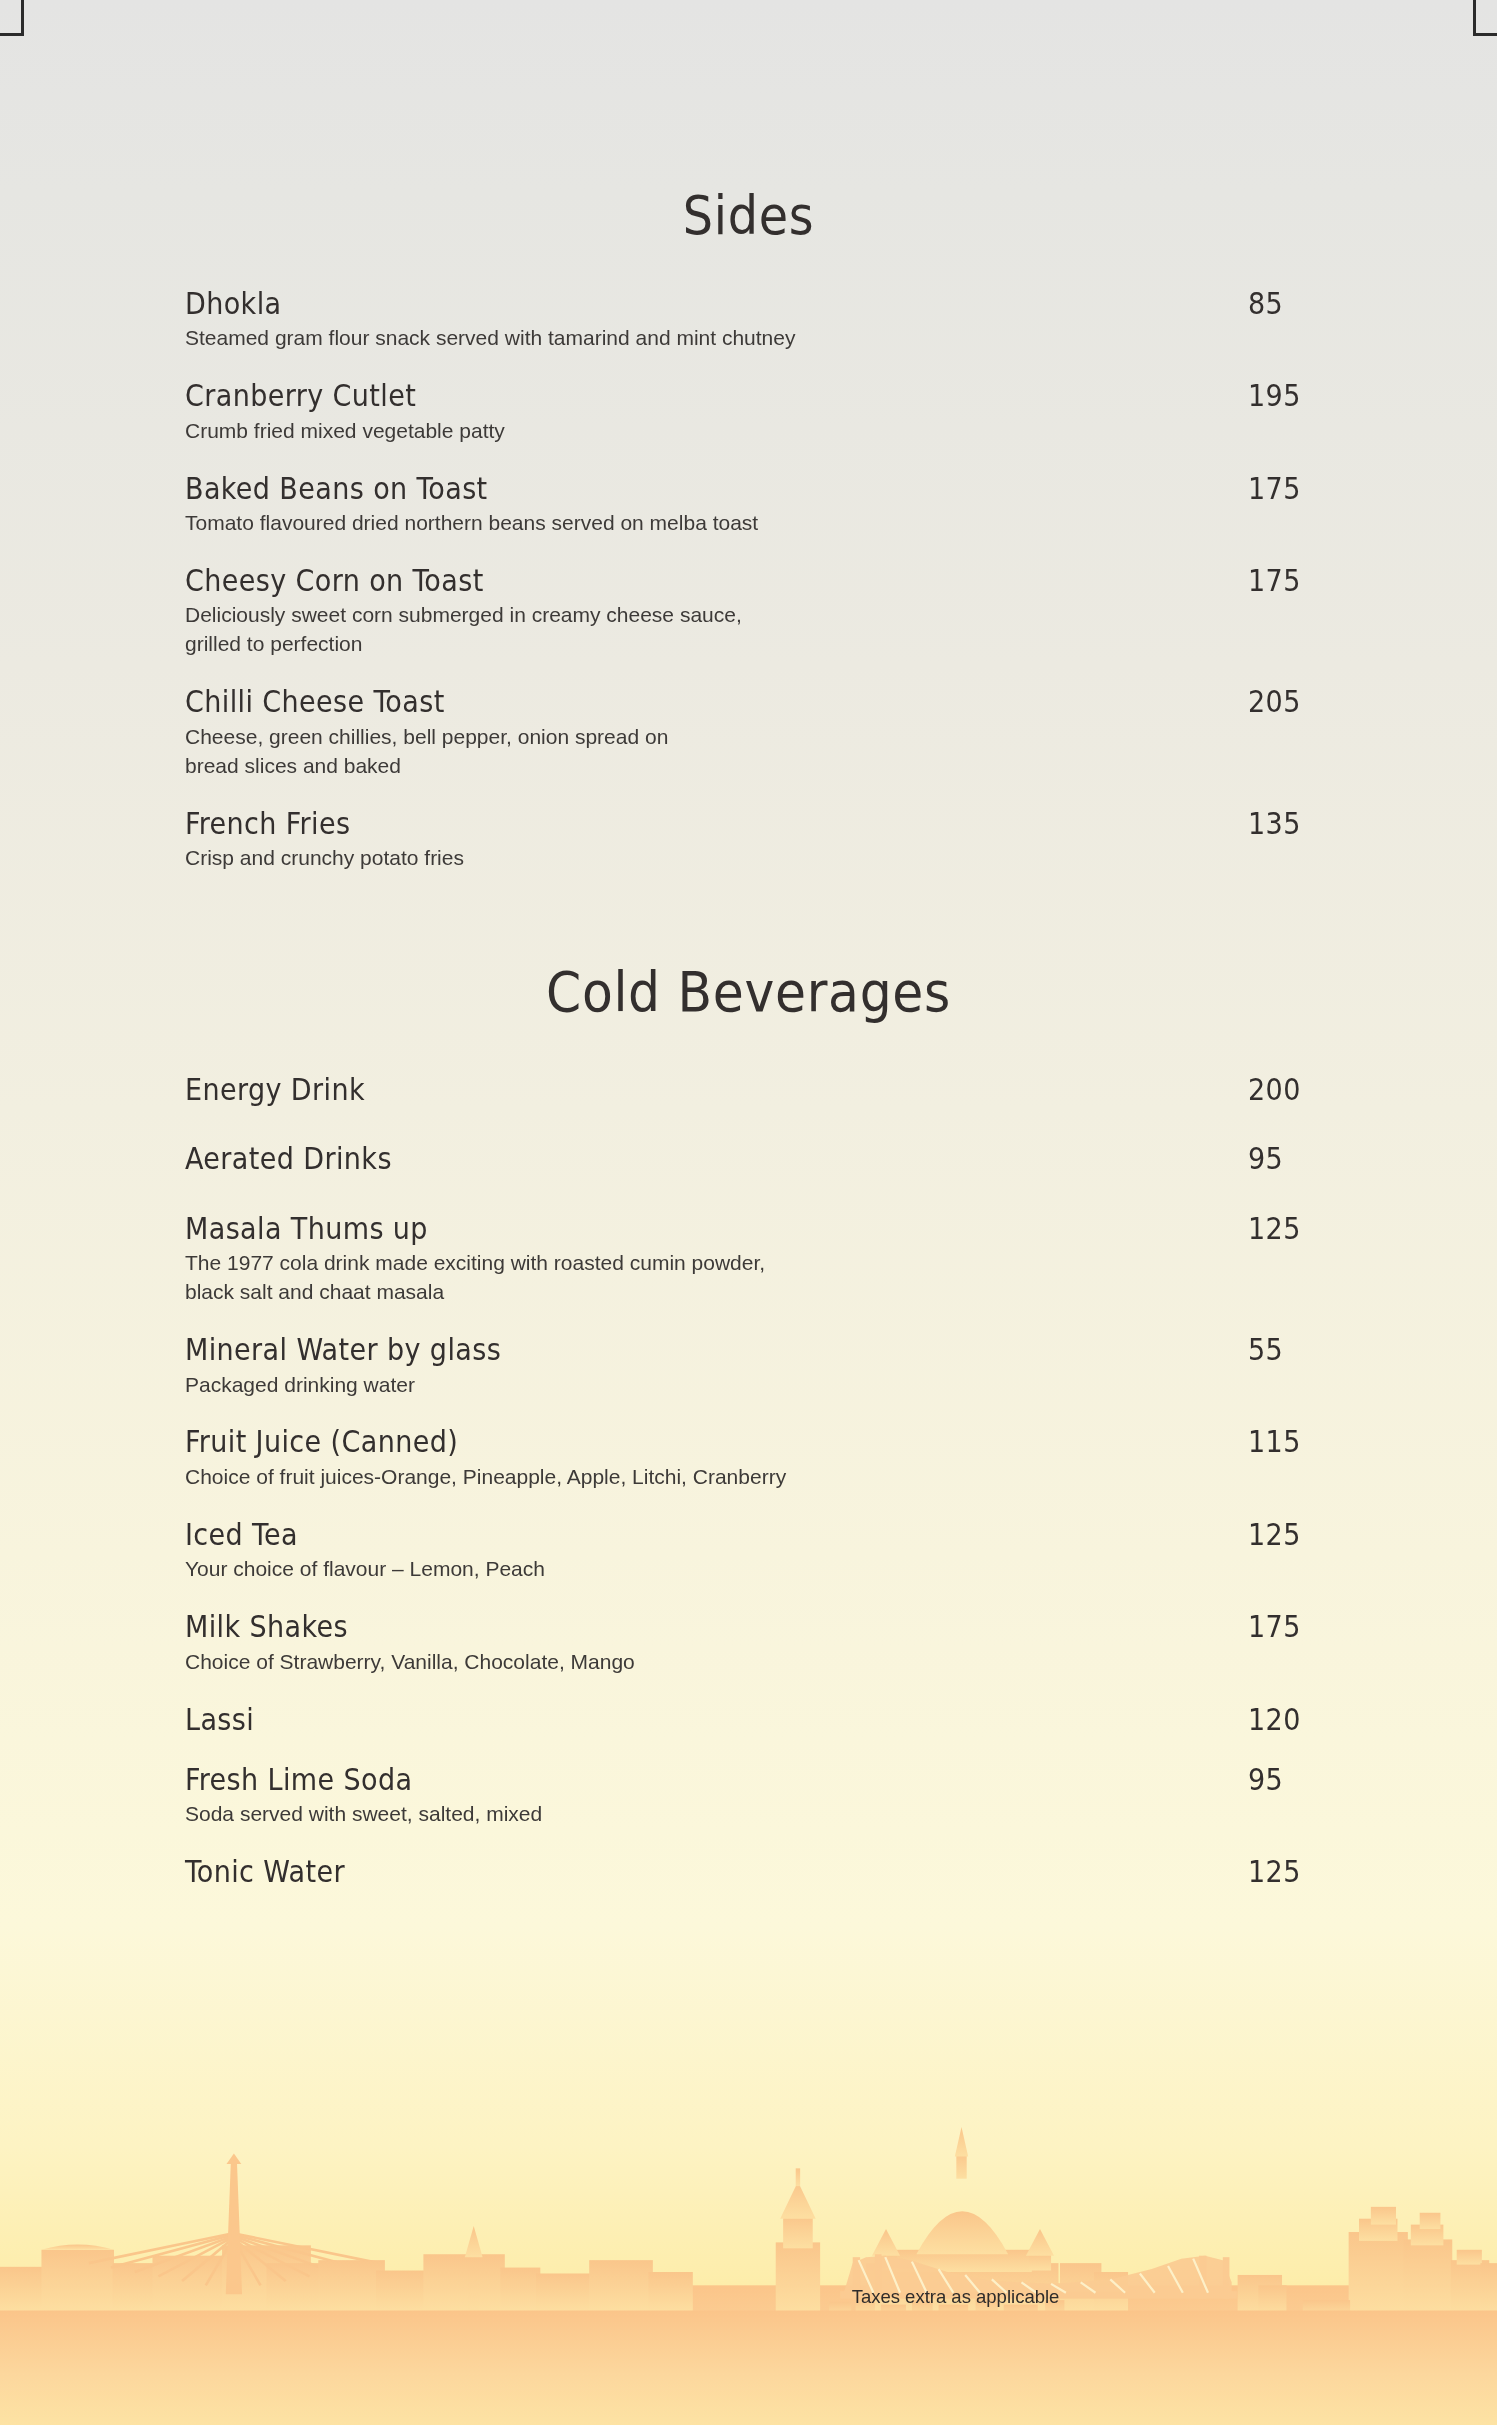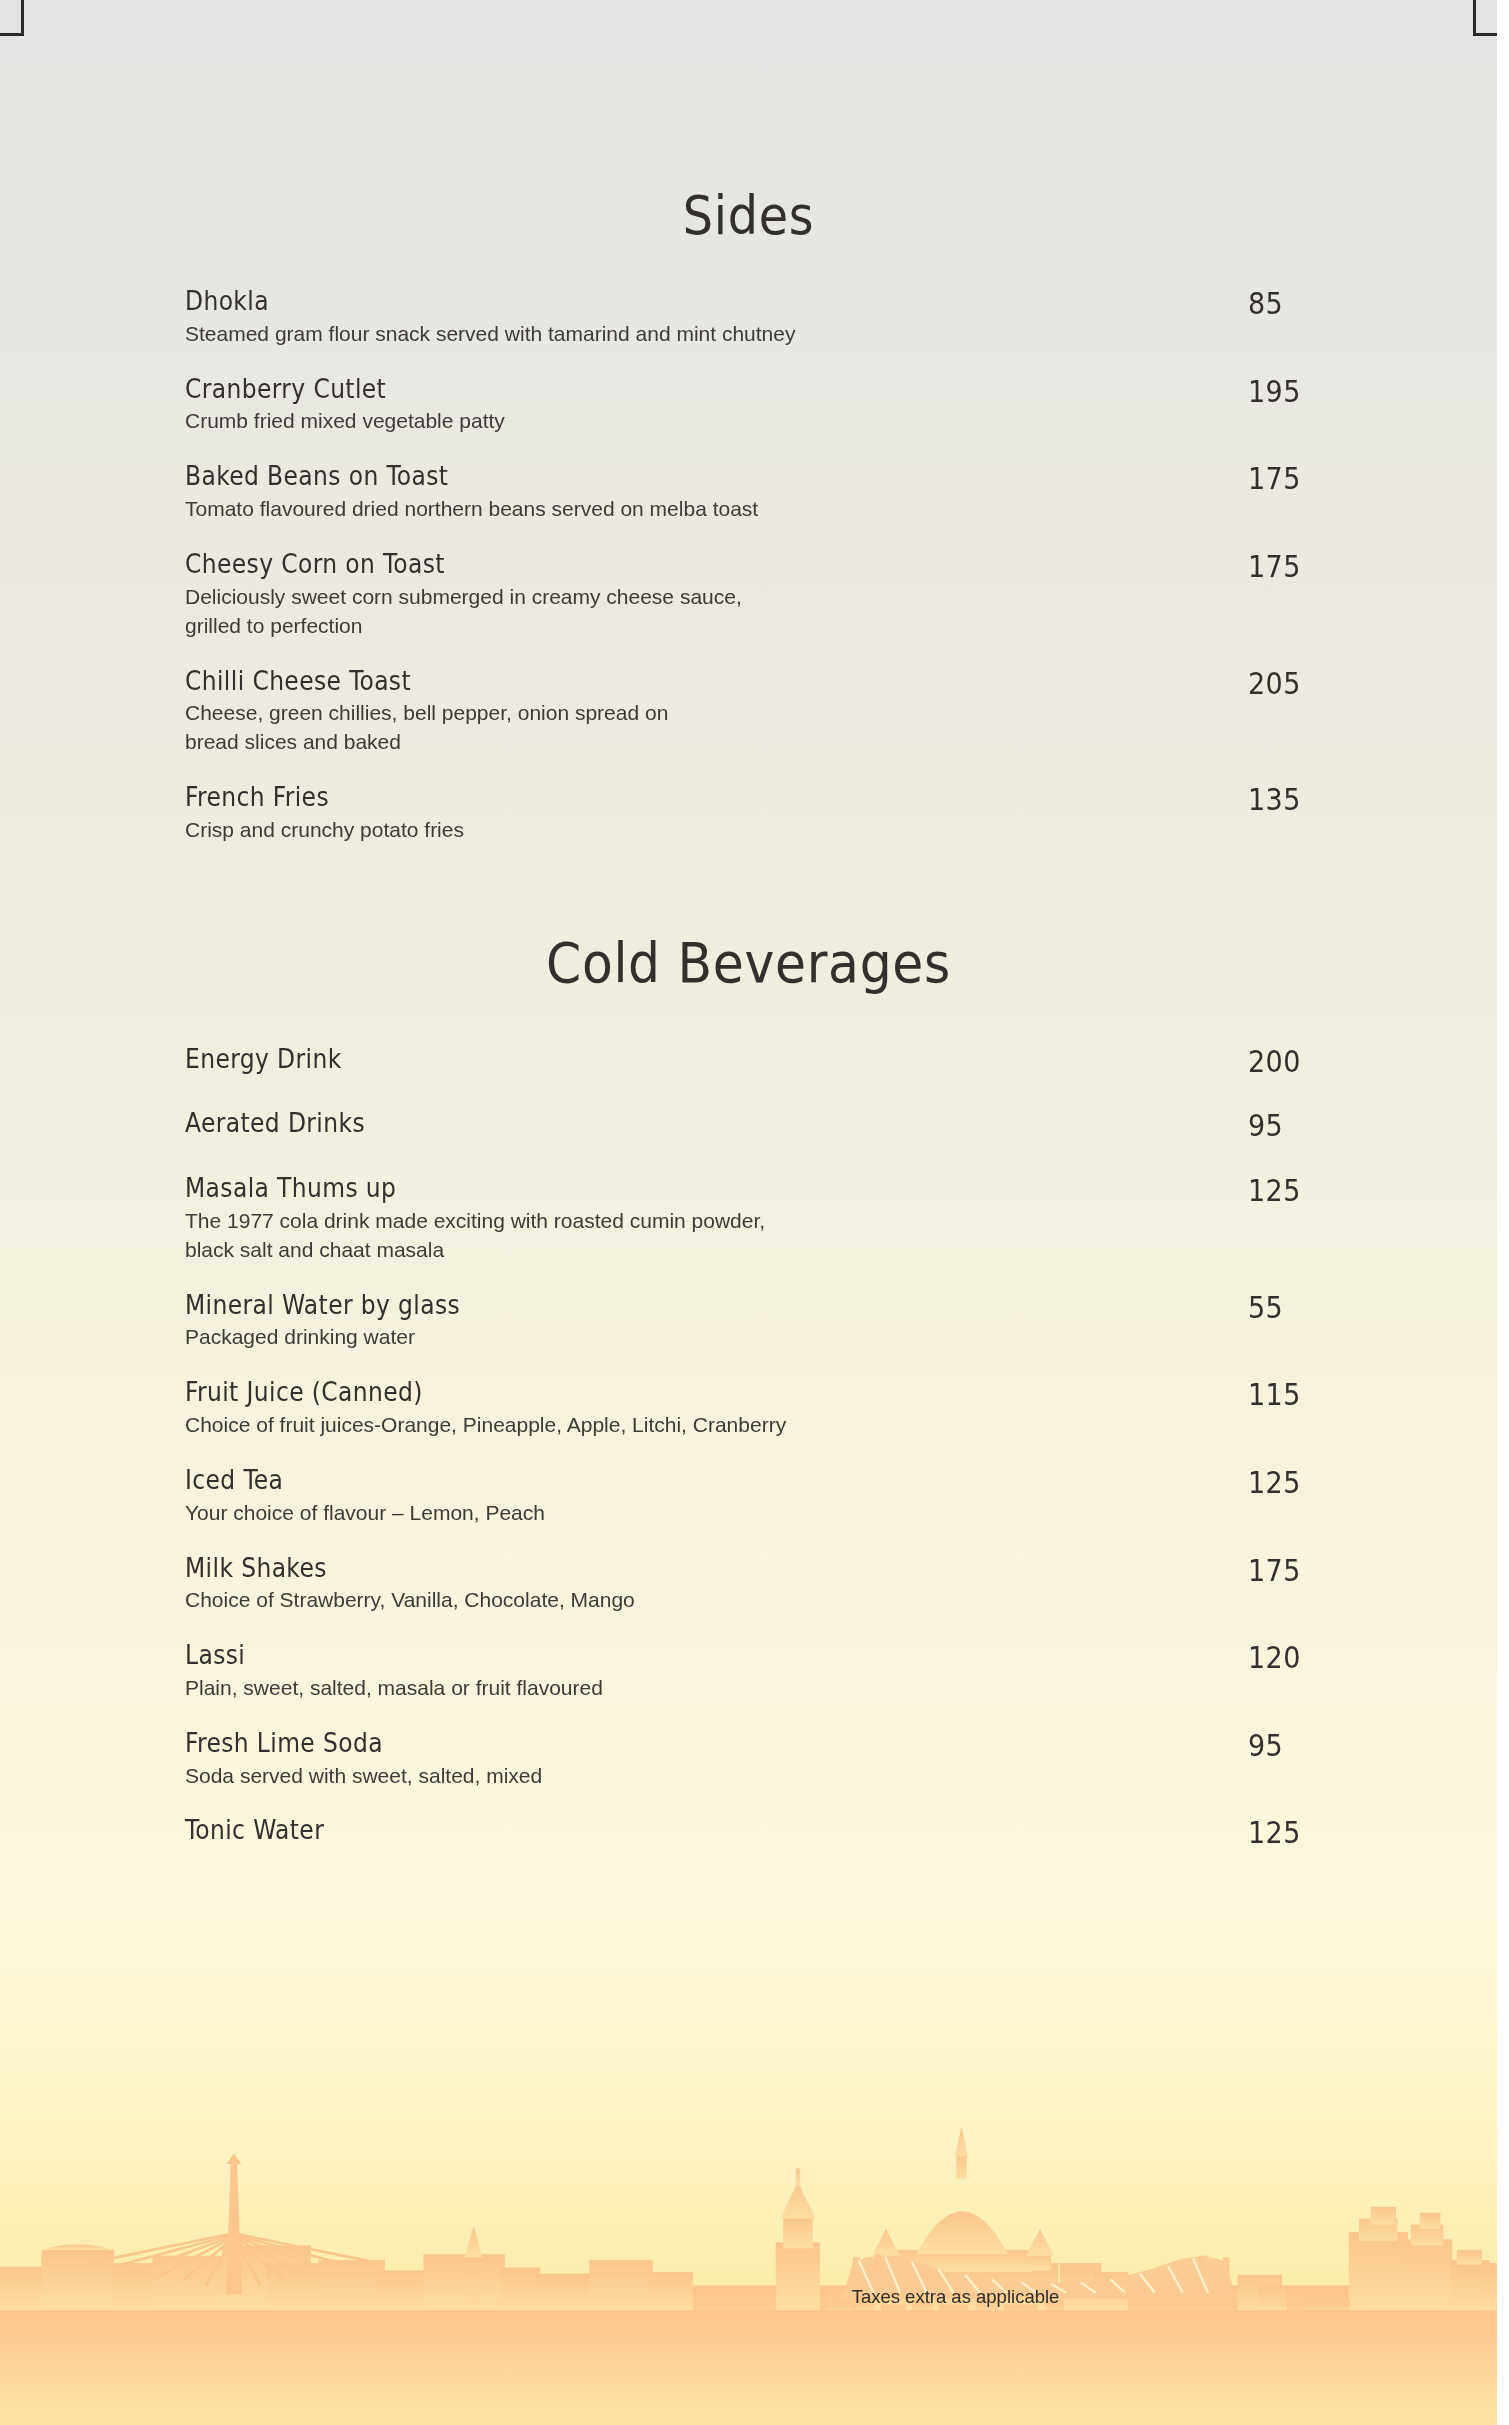--- a/index.html
+++ b/index.html
@@ -90,21 +90,21 @@
   .item {
     position: relative;
     padding: 0 0 0 185px;
     margin-bottom: 25px;
   }
   .item.compact { margin-bottom: 34px; }
 
   .item-name {
     font-family: "DejaVu Sans Condensed", "Liberation Sans Narrow", "Liberation Sans", sans-serif;
     font-stretch: condensed;
-    font-size: 26px;
+    font-size: 30px;
     line-height: 1.18;
     color: #332f2e;
     letter-spacing: 0.4px;
     display: inline-block;
   }
   .item-desc {
     font-family: "Liberation Sans", sans-serif;
     font-size: 21px;
     line-height: 1.38;
     color: #3d3a38;
@@ -342,21 +342,20 @@
         <div class="item-desc">Your choice of flavour – Lemon, Peach</div>
       </li>
       <li class="item">
         <div class="item-name">Milk Shakes</div>
         <div class="item-price">175</div>
         <div class="item-desc">Choice of Strawberry, Vanilla, Chocolate, Mango</div>
       </li>
       <li class="item">
         <div class="item-name">Lassi</div>
         <div class="item-price">120</div>
-        <div class="item-desc">Plain, sweet, salted, masala or fruit flavoured</div>
       </li>
       <li class="item">
         <div class="item-name">Fresh Lime Soda</div>
         <div class="item-price">95</div>
         <div class="item-desc">Soda served with sweet, salted, mixed</div>
       </li>
       <li class="item compact">
         <div class="item-name">Tonic Water</div>
         <div class="item-price">125</div>
         <div class="item-desc"></div>

